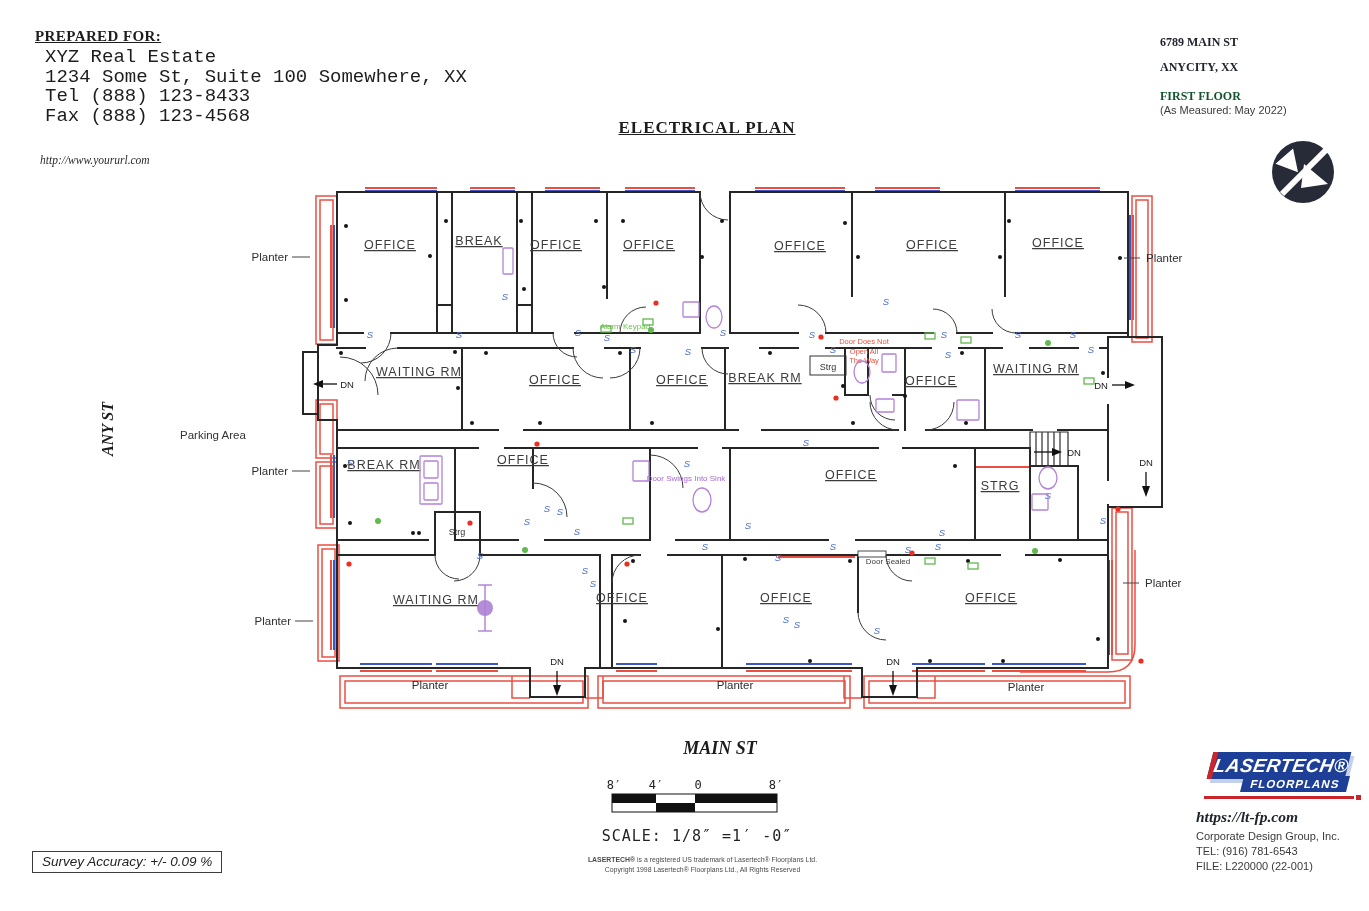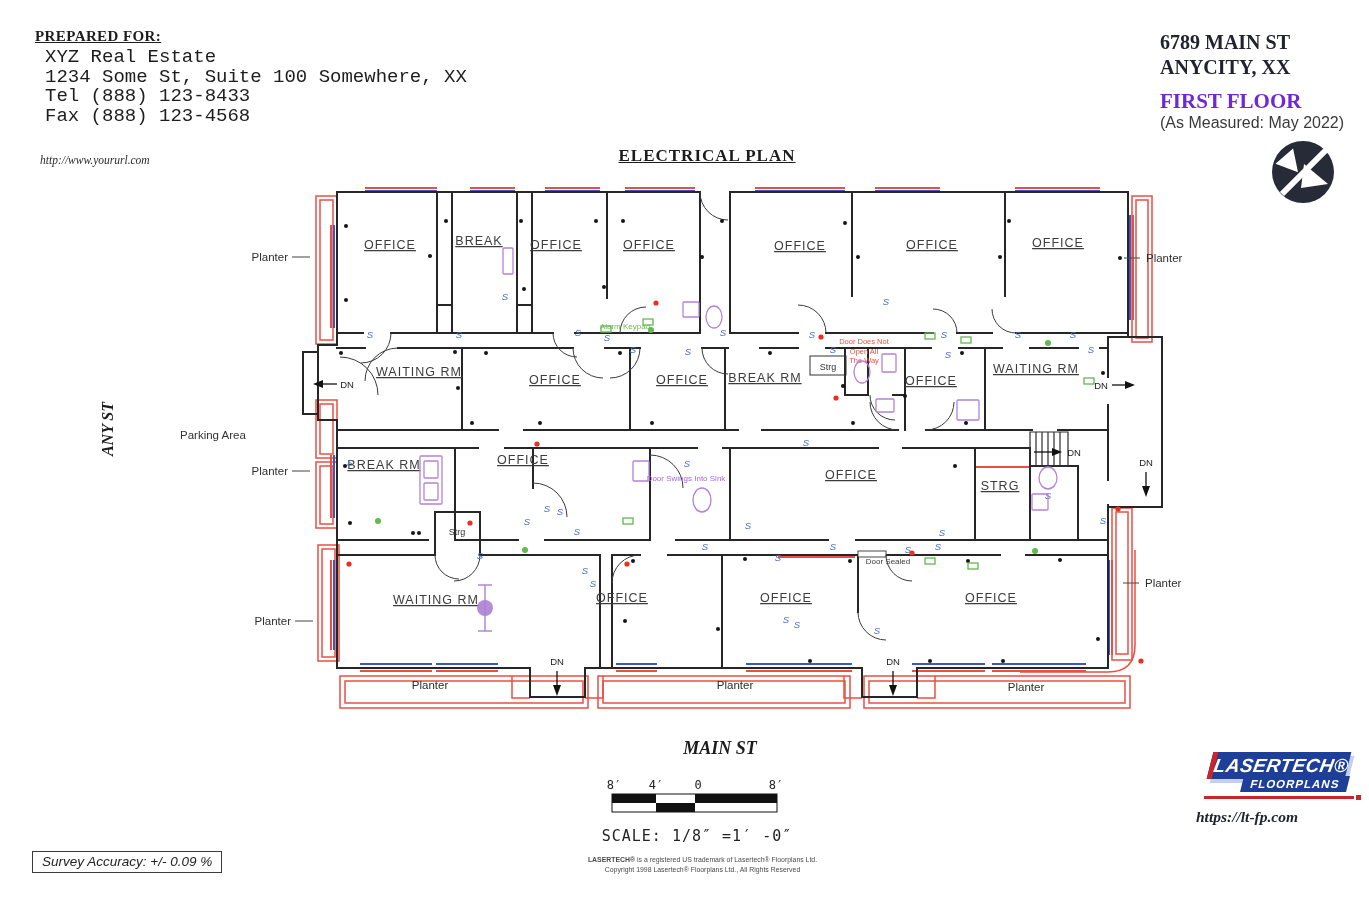--- a/index.html
+++ b/index.html
@@ -4,23 +4,23 @@
 <style>
   html,body{margin:0;padding:0;background:#fff;}
   .page{position:relative;width:1369px;height:911px;background:#ffffff;overflow:hidden;
         font-family:"Liberation Sans",sans-serif;color:#222;}
   .abs{position:absolute;}
   
   .prep-head{font-family:"Liberation Serif",serif;font-weight:bold;font-size:15px;text-decoration:underline;letter-spacing:.4px;color:#1d1d1d;}
   .prep-line{font-family:Liberation Mono, monospace;font-size:19px;color:#1d1d1d;line-height:19.5px;}
   .prep-url{font-family:"Liberation Serif",serif;font-style:italic;font-size:11.5px;color:#2a2a2a;}
   
-  .addr{font-family:"Liberation Serif",serif;font-weight:bold;font-size:20px;color:#21242e;line-height:25px;}
-  .floor{font-family:"Liberation Serif",serif;font-weight:bold;font-size:21px;color:#6d28d9;}
-  .measured{font-size:16px;color:#3a3a3a;}
+  .addr{font-family:"Liberation Serif",serif;font-weight:bold;font-size:12px;color:#21242e;line-height:25px;}
+  .floor{font-family:"Liberation Serif",serif;font-weight:bold;font-size:12px;color:#14532d;}
+  .measured{font-size:11px;color:#3a3a3a;}
   .plan-title{font-family:"Liberation Serif",serif;font-weight:bold;font-size:17px;letter-spacing:1px;
               text-decoration:underline;color:#1c1c1c;text-align:center;}
   .street{font-family:"Liberation Serif",serif;font-weight:bold;font-style:italic;font-size:18px;color:#1c1c1c;text-align:center;}
   .street-left{font-size:16px;transform:rotate(-90deg);transform-origin:center;}
   .parking{font-size:11.5px;color:#333;text-align:right;}
   
   .survey{border:1.3px solid #3c3c3c;padding:2px 9px 3px 9px;font-size:13.5px;color:#222;background:#fff;}
   
   .tm{font-size:6.9px;color:#4a4a4a;text-align:center;line-height:9.5px;}
   .tm b{font-weight:bold;}
@@ -88,21 +88,21 @@
     <div class="measured">(As Measured:  May 2022)</div>
   </div>
 
   <svg class="abs" style="left:1268px;top:138px;" width="70" height="70" viewBox="0 0 70 70">
     <circle cx="35" cy="34" r="31" fill="#272b38"></circle>
     <path d="M14,56 L58,12" stroke="#fff" stroke-width="6"></path>
     <path d="M22,10 L34,31 L10,30 Z" fill="#fff" transform="rotate(18 22 20)"></path>
     <path d="M36,26 L60,46 L33,50 Z" fill="#fff"></path>
   </svg>
 
-  <div class="abs plan-title" style="left:577px;top:118px;width:260px;margin-top:28px;">ELECTRICAL PLAN</div>
+  <div class="abs plan-title" style="left:577px;top:118px;width:260px;">ELECTRICAL PLAN</div>
 
   <div class="abs street street-left" style="left:63px;top:420px;width:90px;">ANY ST</div>
   <div class="abs street" style="left:640px;top:738px;width:160px;">MAIN ST</div>
   <div class="abs parking" style="left:180px;top:429px;">Parking Area</div>
 
   <div class="abs survey" style="left:32px;top:851px;font-style:italic;">Survey Accuracy:  +/-  0.09 %</div>
 
   <div class="abs tm" style="left:575px;top:855px;width:255px;">
     <div><b>LASERTECH®</b><span> is a registered US trademark of Lasertech® Floorplans Ltd.</span></div>
     <div>Copyright 1998 Lasertech® Floorplans Ltd., All Rights Reserved</div>
@@ -112,20 +112,25 @@
     <div class="lt-main">
       <span><span>LASERTECH</span><span class="lt-reg">®</span></span>
     </div>
     <div class="lt-sub">
       <span>FLOORPLANS</span>
     </div>
     <div class="lt-line">
         <i></i>
       </div>
     <div class="lt-url">https://lt-fp.com</div>
+    <div class="lt-co">
+      <div>Corporate Design Group, Inc.</div>
+      <div>TEL:   (916) 781-6543</div>
+      <div>FILE:  L220000 (22-001)</div>
+    </div>
   </div>
 
   <svg class="abs" style="left:0;top:0;" width="1369" height="911" viewBox="0 0 1369 911">
 
     <g>
       <rect class="planter" x="316" y="196" width="21" height="148"></rect>
       <rect class="planter" x="320" y="200" width="13" height="140"></rect>
       <rect class="planter" x="316" y="400" width="21" height="58"></rect>
       <rect class="planter" x="320" y="404" width="13" height="50"></rect>
       <rect class="planter" x="316" y="462" width="21" height="66"></rect>

